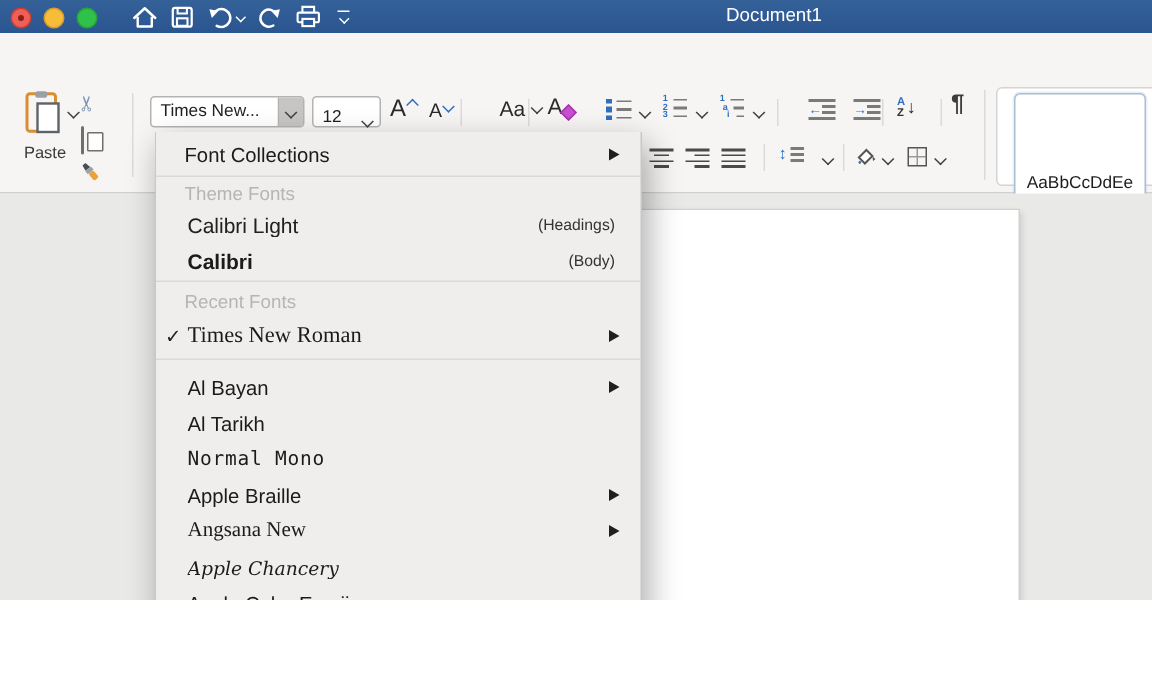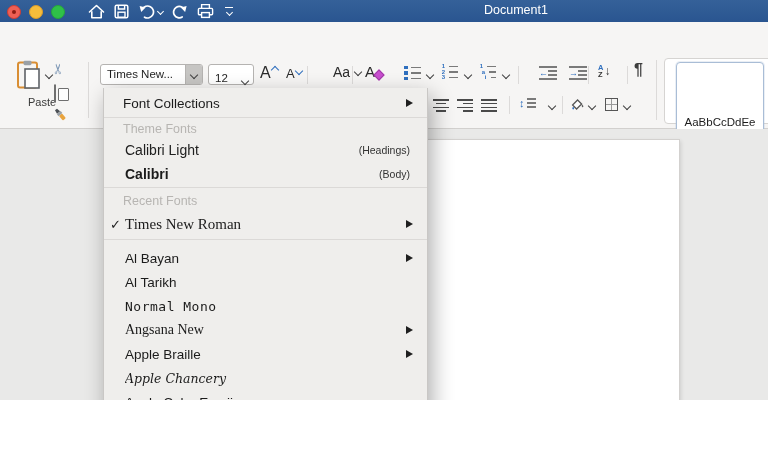--- a/index.html
+++ b/index.html
@@ -190,21 +190,21 @@
   <div class="ribbon">
     
     <span class="abs" style="left:16px;top:4px;">
       <svg width="26" height="30" viewBox="0 0 26 30">
         <rect x="2" y="2.5" width="19" height="25" rx="2" fill="none" stroke="#d98e33" stroke-width="2"></rect>
         <rect x="7.5" y="0.8" width="8" height="4.4" rx="1.4" fill="#9aa0a6"></rect>
         <rect x="9" y="9" width="14" height="19" fill="#fff" stroke="#5f6368" stroke-width="1.6"></rect>
       </svg>
     </span>
     <span class="abs chv" style="left:46px;top:16px;"></span>
-    <div class="abs paste-label" style="left:20px;top:40px;">Paste</div>
+    <div class="abs paste-label" style="left:8px;top:40px;">Paste</div>
     <span class="abs scissors" style="left:52px;top:5px;">✂</span>
     <span class="abs copy-ic" style="left:54px;top:29px;"></span>
     <span class="abs" style="left:51px;top:50px;">
       <svg width="17" height="17" viewBox="0 0 17 17">
           <g transform="rotate(-40 8 8)">
             <rect x="6.7" y="9.5" width="4" height="6" rx="1" fill="#e8a33d"></rect>
             <rect x="6.2" y="6.8" width="5" height="2.6" fill="#9aa0a6"></rect>
             <path d="M6.6 6.6 L10.6 6.6 L9.9 2.6 L7.3 2.6 Z" fill="#4a4f54"></path>
           </g>
         </svg>
@@ -431,32 +431,32 @@
       <div class="m-row t-item f-sans">
 
         <span class="m-label">Al Tarikh</span>
 
       </div>
       <div class="m-row t-item f-mono">
 
         <span class="m-label">Normal Mono</span>
 
       </div>
+      <div class="m-row t-item f-sans has-arrow">
+
+        <span class="m-label">Apple Braille</span>
+
+        <span class="m-arrow"></span>
+      </div>
       <div class="m-row t-item f-serif-sm has-arrow">
 
         <span class="m-label">Angsana New</span>
 
         <span class="m-arrow"></span>
       </div>
-      <div class="m-row t-item f-sans has-arrow">
-
-        <span class="m-label">Apple Braille</span>
-
-        <span class="m-arrow"></span>
-      </div>
       <div class="m-row t-item f-chancery">
 
         <span class="m-label">Apple Chancery</span>
 
       </div>
       <div class="m-row t-item f-sans">
 
         <span class="m-label">Apple Color Emoji</span>
 
       </div>

